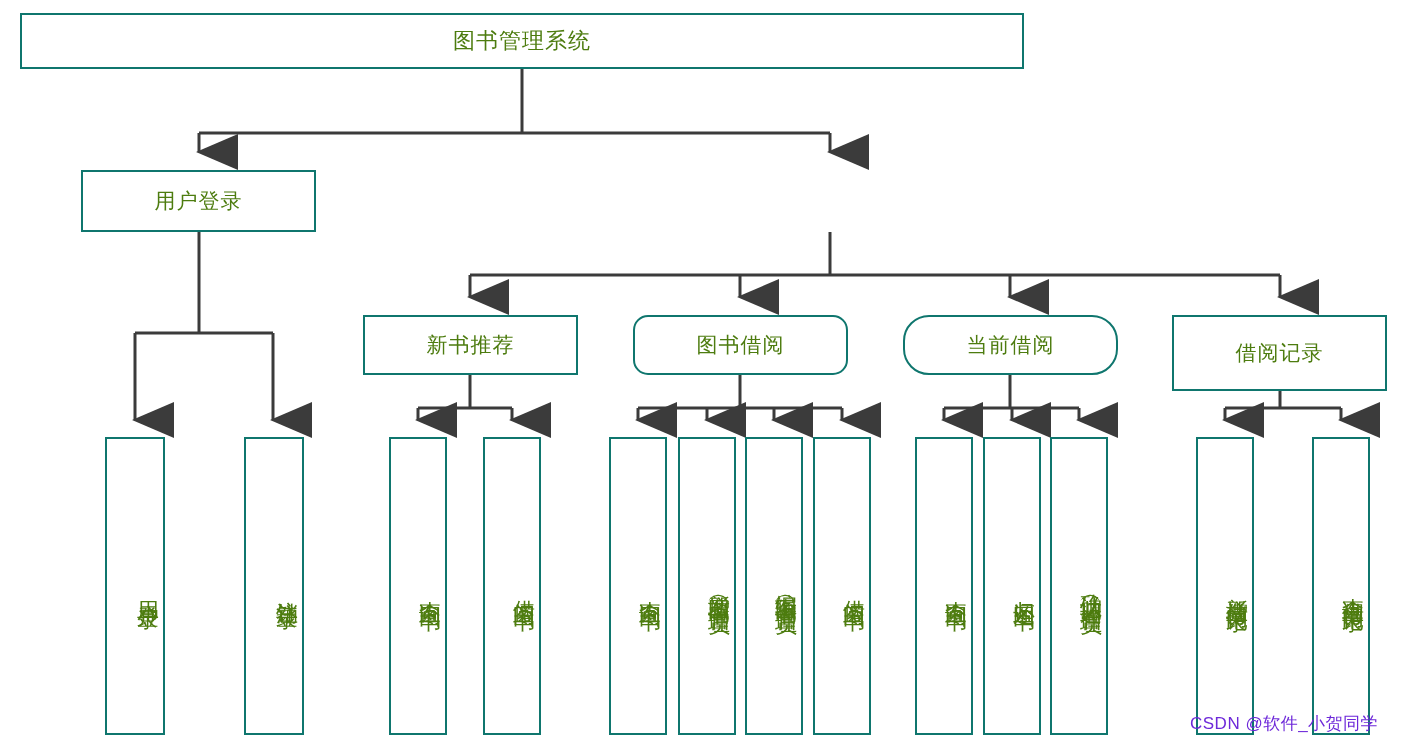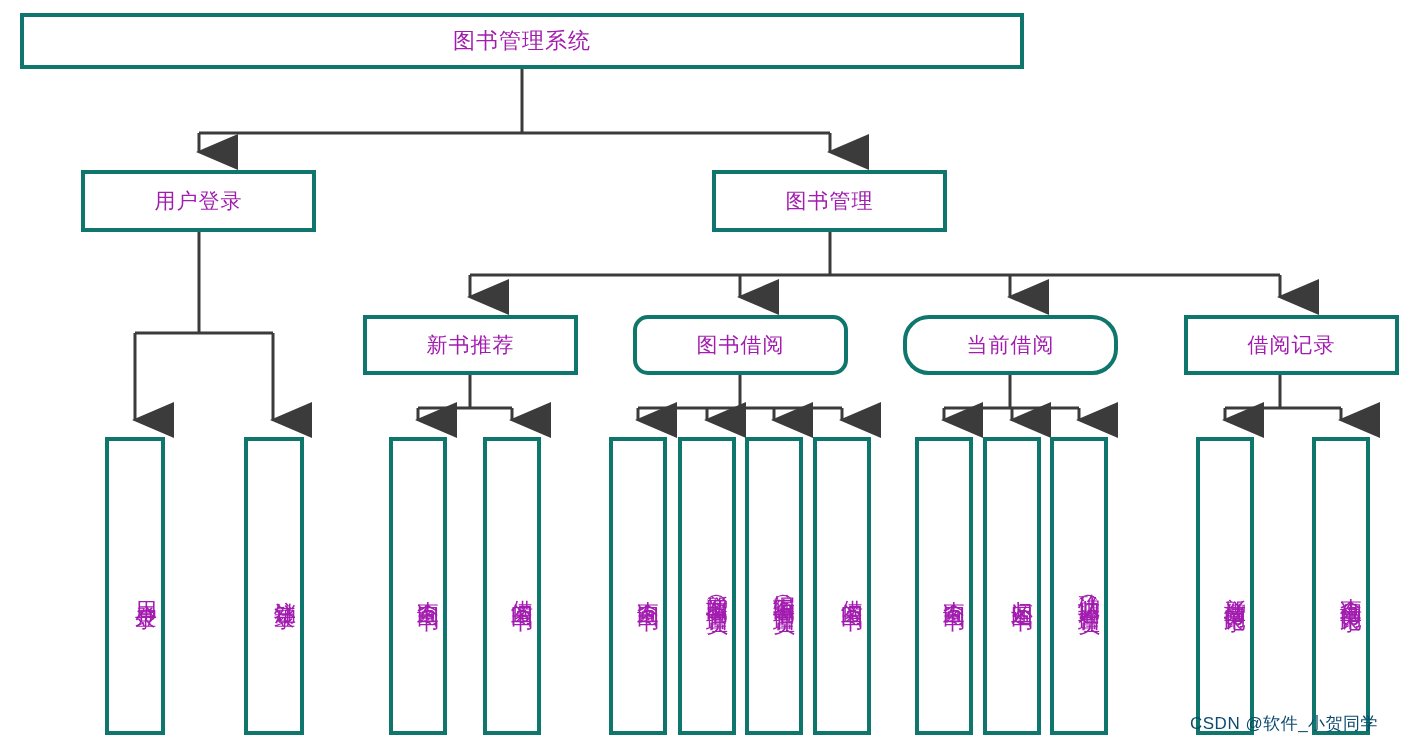--- a/index.html
+++ b/index.html
@@ -3,43 +3,43 @@
 <meta charset="utf-8">
 <style>
   html,body{margin:0;padding:0;background:#ffffff;}
   body{font-family:"Liberation Sans","DejaVu Sans",sans-serif;}
   #stage{position:relative;width:1405px;height:747px;background:#ffffff;overflow:hidden;}
   #wires{position:absolute;left:0;top:0;width:1405px;height:747px;}
   .node{
     position:absolute;
     box-sizing:border-box;
     background:#ffffff;
-    border:4px solid #0f766e;
+    border:2px solid #0f766e;
     display:flex;
     align-items:center;
     justify-content:center;
-    color:#a21caf;
+    color:#4d7c0f;
   }
   .node.h{ font-size:21px; letter-spacing:1px; }
   .node.v{
     writing-mode:vertical-rl;
     text-orientation:upright;
     font-size:22px;
     letter-spacing:3px;
     padding-top:6px;
     align-items:flex-start;
     justify-content:center;
   }
   #root-node{ font-size:22px; }
   #watermark{
     position:absolute;
     left:1190px;
     top:712px;
     font-size:17px;
-    color:#0c4a6e;
+    color:#6d28d9;
     white-space:nowrap;
     letter-spacing:0.5px;
     pointer-events:none;
   }
 </style>
 </head>
 <body>
 
 <div id="stage">
 
@@ -92,26 +92,25 @@
       <path d="M 1280 375 L 1280 408"></path>
       <path d="M 1225 408 L 1341 408"></path>
       <path d="M 1225 408 L 1225 420" marker-end="url(#arrowdown)"></path>
       <path d="M 1341 408 L 1341 420" marker-end="url(#arrowdown)"></path>
     </g>
   </svg>
 
   <div class="node h" id="root-node" style="left: 20px; top: 13px; width: 1004px; height: 56px;">图书管理系统</div>
 
   <div class="node h" style="left: 81px; top: 170px; width: 235px; height: 62px;">用户登录</div>
-  <div class="node h" style="left: 712px; top: 170px; width: 235px; height: 62px;">图书管理</div>
 
   <div class="node h" style="left: 363px; top: 315px; width: 215px; height: 60px; text-align: right;">新书推荐</div>
   <div class="node h" style="left: 633px; top: 315px; width: 215px; height: 60px; border-radius: 15px;">图书借阅</div>
   <div class="node h" style="left: 903px; top: 315px; width: 215px; height: 60px; border-radius: 26px;">当前借阅</div>
-  <div class="node h" style="left: 1172px; top: 315px; width: 215px; height: 60px; margin-left: 12px;">借阅记录</div>
+  <div class="node h" style="left: 1172px; top: 315px; width: 215px; height: 76px;">借阅记录</div>
 
   <div class="node v" style="left: 105px; top: 437px; width: 60px; height: 298px;">用户登录</div>
   <div class="node v" style="left: 244px; top: 437px; width: 60px; height: 298px;">注销登录</div>
   <div class="node v" style="left: 389px; top: 437px; width: 58px; height: 298px;">查询图书</div>
   <div class="node v" style="left: 483px; top: 437px; width: 58px; height: 298px;">借阅图书</div>
   <div class="node v" style="left: 609px; top: 437px; width: 58px; height: 298px;">查询图书</div>
   <div class="node v" style="left: 678px; top: 437px; width: 58px; height: 298px;">新增图书（管理员）</div>
   <div class="node v" style="left: 745px; top: 437px; width: 58px; height: 298px;">编辑图书（管理员）</div>
   <div class="node v" style="left: 813px; top: 437px; width: 58px; height: 298px;">借阅图书</div>
   <div class="node v" style="left: 915px; top: 437px; width: 58px; height: 298px;">查询图书</div>

